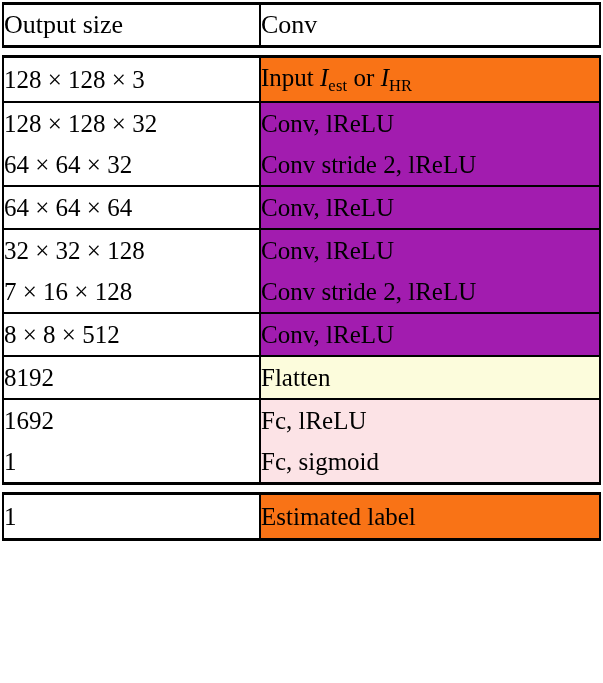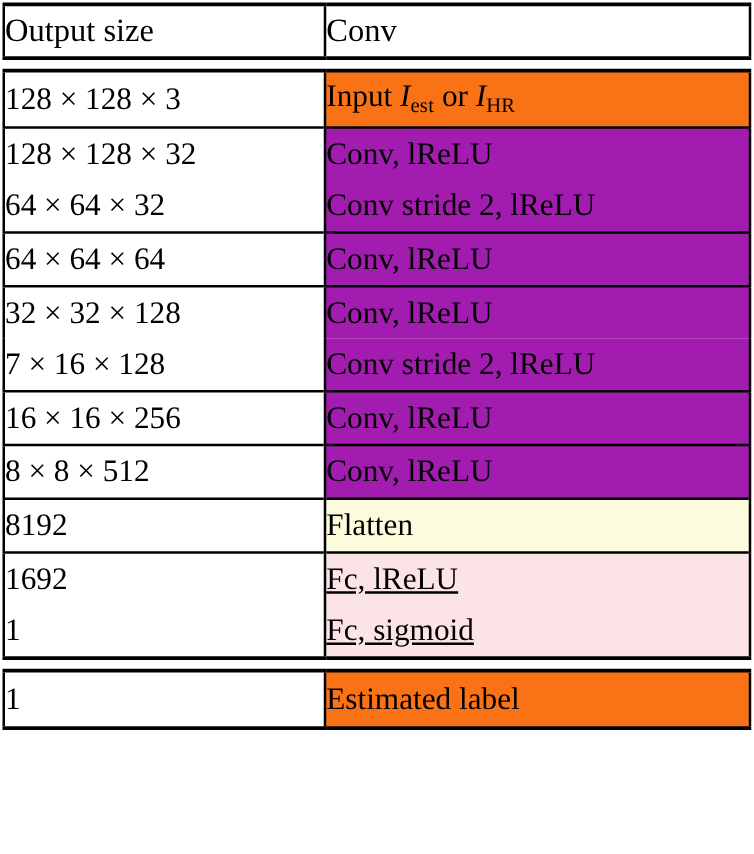--- a/index.html
+++ b/index.html
@@ -68,21 +68,21 @@
     height: 41px;
   }
   td.cell-tall {
     height: 43px;
   }
 
   
   .fill-green  { background: #f97316; }
   .fill-blue   { background: #a21caf; }
   .fill-yellow { background: #fcfcdc; }
-  .fill-pink   { background: #fce3e6; text-decoration: underline; }
+  .fill-pink   { background: #fce3e6; }
   .fill-white  { background: #ffffff; }
 
   .mathvar {
     font-style: italic;
   }
   .sub {
     font-size: 0.66em;
     vertical-align: -0.28em;
     font-style: normal;
     letter-spacing: 0.2px;
@@ -134,24 +134,20 @@
 
       <tr class="midrule">
         <td class="cell fill-white sizetxt">32 × 32 × 128</td>
         <td class="cell fill-blue">Conv, lReLU</td>
       </tr>
       <tr>
         <td class="cell fill-white sizetxt">7 × 16 × 128</td>
         <td class="cell fill-blue">Conv stride 2, lReLU</td>
       </tr>
 
-      <tr class="midrule">
-        <td class="cell fill-white sizetxt">16 × 16 × 256</td>
-        <td class="cell fill-blue">Conv, lReLU</td>
-      </tr>
 
       <tr class="midrule">
         <td class="cell fill-white sizetxt">8 × 8 × 512</td>
         <td class="cell fill-blue">Conv, lReLU</td>
       </tr>
 
       <tr class="midrule">
         <td class="cell fill-white sizetxt">8192</td>
         <td class="cell fill-yellow">Flatten</td>
       </tr>

